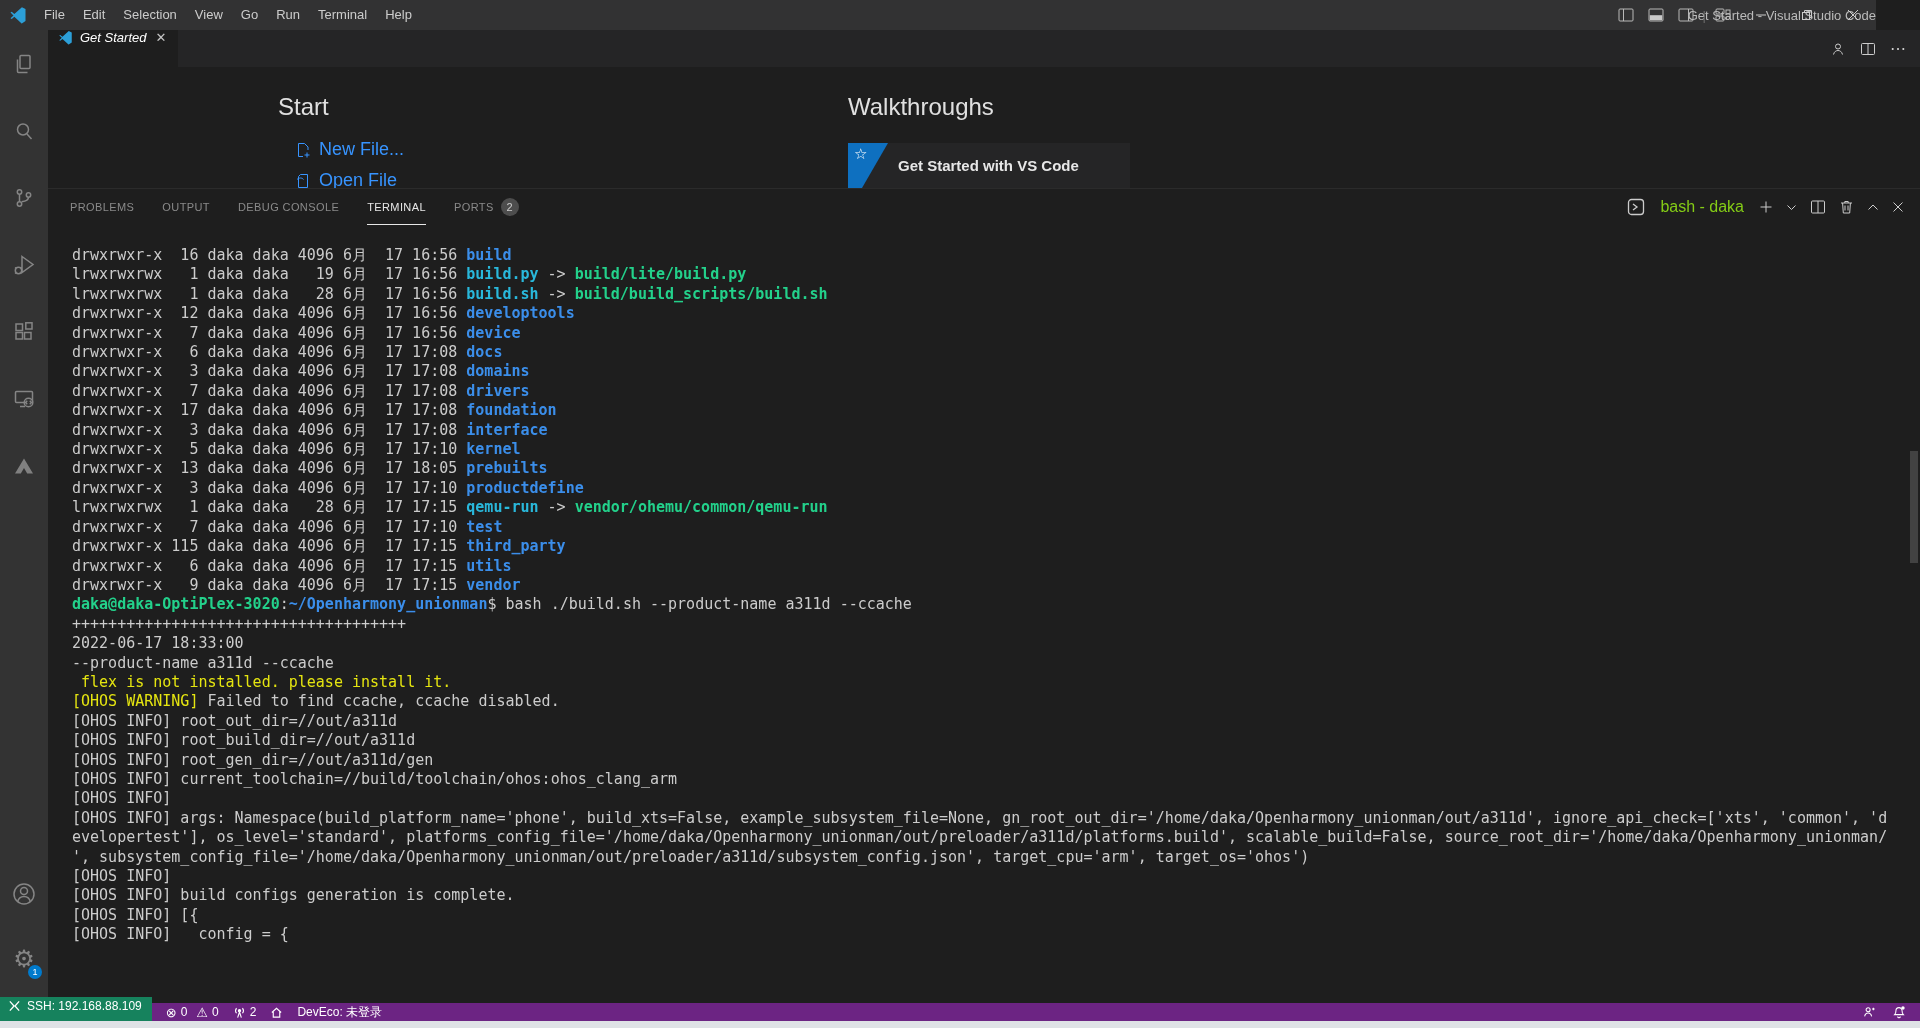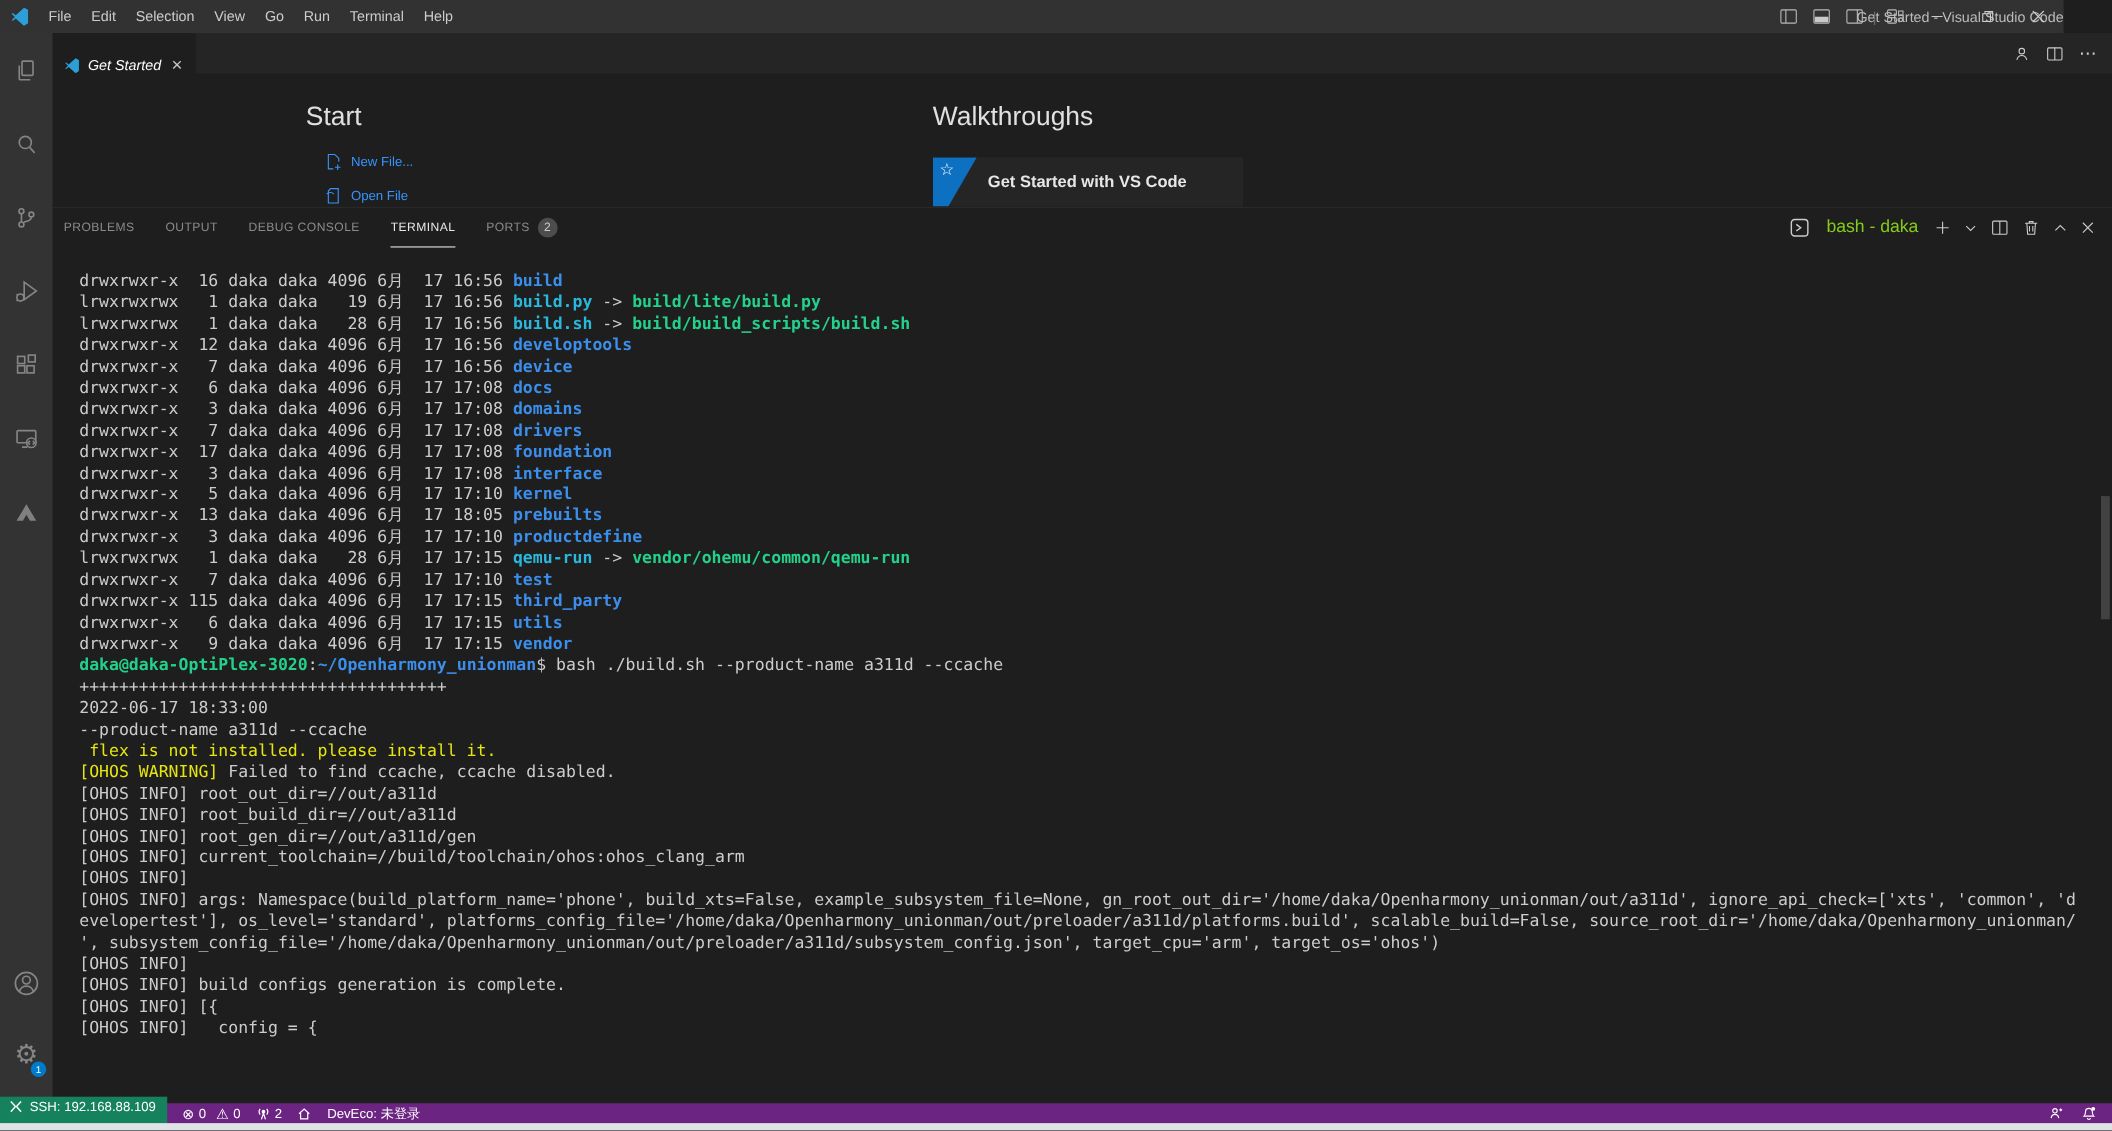--- a/index.html
+++ b/index.html
@@ -16,41 +16,41 @@
   .lay-icon{width:30px;height:30px;display:flex;align-items:center;justify-content:center;}
   .tb-sep{color:#6d6d6d;padding:0 2px;}
   .win-btn{width:46px;height:30px;display:flex;align-items:center;justify-content:center;color:#cccccc;}
   
   #activitybar{position:absolute;left:0;top:30px;width:48px;height:973px;background:#333333;}
   .act-icon{position:absolute;left:0;width:48px;height:48px;display:flex;align-items:center;justify-content:center;}
   .act-badge{position:absolute;right:6px;bottom:4px;width:14px;height:14px;border-radius:50%;
              background:#007acc;color:#fff;font-size:9px;display:flex;align-items:center;justify-content:center;}
   
   #tabbar{position:absolute;left:48px;top:30px;width:1872px;height:37px;background:#252526;display:flex;align-items:center;}
-  #tab-getstarted{height:37px;background:#1e1e1e;display:flex;align-items:flex-end;padding:0 10px;gap:7px;
+  #tab-getstarted{height:37px;background:#1e1e1e;display:flex;align-items:flex-start;padding:0 10px;gap:7px;
                   border-right:1px solid #252526;}
   #tab-label{font-style:italic;color:#ffffff;font-size:13px;}
   .tab-close{color:#c5c5c5;font-size:13px;padding:0 2px;}
   #tabbar-right{margin-left:auto;display:flex;align-items:center;gap:14px;padding-right:14px;color:#cccccc;}
   
   #editor{position:absolute;left:48px;top:67px;width:1872px;height:121px;background:#1e1e1e;overflow:hidden;}
   .welcome-h{position:absolute;top:26px;font-size:24px;font-weight:400;color:#e0e0e0;}
   #start-title{left:230px;}
   #walkthroughs-title{left:800px;}
-  .start-link{position:absolute;left:247px;display:flex;align-items:center;gap:8px;color:#3794ff;font-size:12px;}
+  .start-link{position:absolute;left:247px;display:flex;align-items:center;gap:8px;color:#3794ff;font-size:18px;}
   #link-newfile{top:72px;}
   #link-openfile{top:103px;}
   #walkthrough-card{position:absolute;left:800px;top:76px;width:282px;height:45px;background:#252526;display:flex;align-items:center;}
   #card-ribbon{position:absolute;left:0;top:0;width:40px;height:45px;background:#0e70c0;
                clip-path:polygon(0 0,100% 0,35% 100%,0 100%);}
   #card-star{position:absolute;left:6px;top:2px;color:#ffffff;font-size:15px;}
   #card-label{margin-left:50px;color:#e7e7e7;font-size:15px;font-weight:bold;}
   
   #panel{position:absolute;left:48px;top:188px;width:1872px;height:815px;background:#1e1e1e;border-top:1px solid #2b2b2b;}
-  #panel-header{height:36px;display:flex;align-items:center;padding-left:10px;}
+  #panel-header{height:36px;display:flex;align-items:center;padding-left:22px;}
   .ptab{display:flex;align-items:center;gap:7px;margin-right:28px;height:35px;font-size:11px;letter-spacing:.4px;
         color:#8a8a8a;border-bottom:1px solid transparent;cursor:default;}
   .ptab.active{color:#e7e7e7;border-bottom:1px solid #e7e7e7;}
   .ptab-badge{width:18px;height:18px;border-radius:50%;background:#4d4d4d;color:#cccccc;font-size:11px;
               display:flex;align-items:center;justify-content:center;letter-spacing:0;}
   #panel-header-right{margin-left:auto;display:flex;align-items:center;gap:13px;padding-right:16px;color:#cccccc;}
   #terminal-name{font-size:16px;color:#84cc16;margin:0 2px;}
   
   #terminal-content{position:absolute;left:0;top:36px;width:1872px;height:779px;overflow:hidden;
                     padding:21px 0 0 24px;box-sizing:border-box;}

